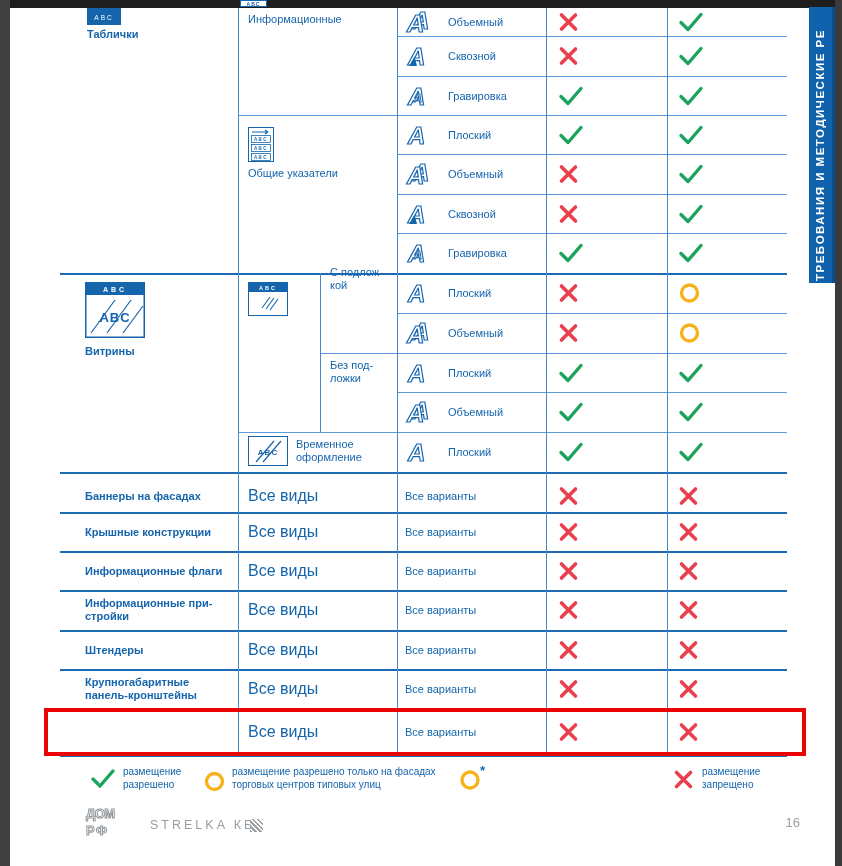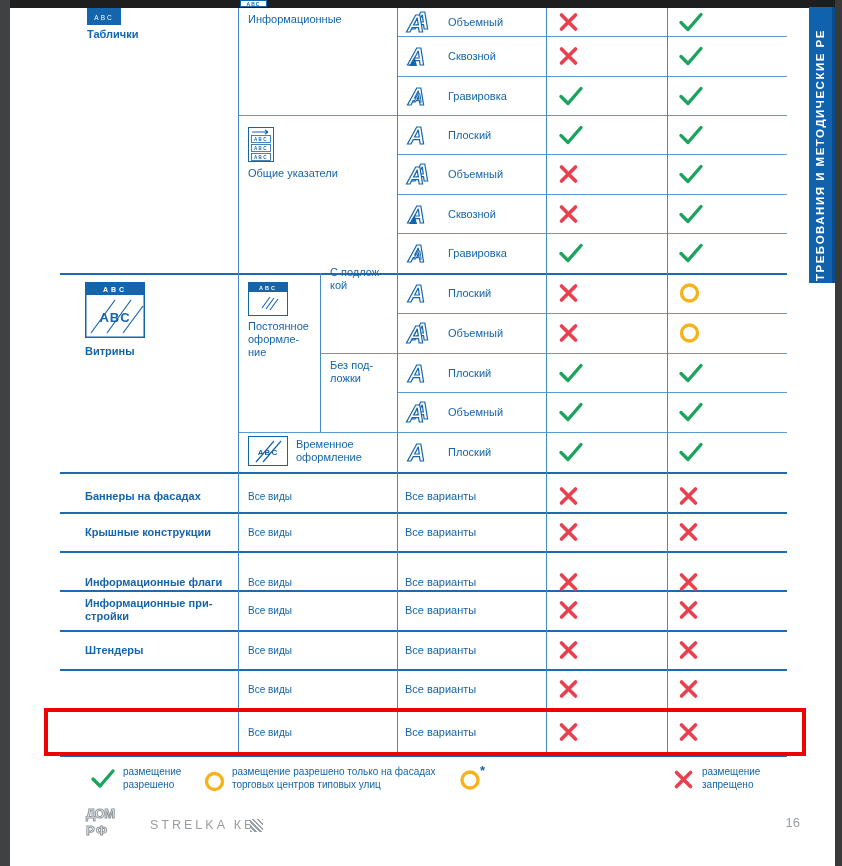--- a/index.html
+++ b/index.html
@@ -15,21 +15,21 @@
   .vl{position:absolute;width:1px;background:#4489cc}
   .cell-label{position:absolute;color:#1565ad;font-size:11px;line-height:13px;white-space:pre-line}
   .bold{font-weight:bold}
   .icon-wrap{position:absolute}
   .trow,.brow{position:absolute}
   .type-icon{position:absolute;left:8px;top:50%;transform:translateY(-50%);width:26px;height:26px}
   .type-label{position:absolute;left:51px;top:50%;transform:translateY(-50%);
               color:#1565ad;font-size:11px;white-space:nowrap}
   .b-cat{position:absolute;left:25px;top:50%;transform:translateY(-50%);
          color:#1565ad;font-size:11px;line-height:13px;font-weight:bold;white-space:pre-line;width:155px}
-  .b-kinds{position:absolute;left:188px;top:50%;transform:translateY(-50%);color:#1565ad;font-size:10px}
+  .b-kinds{position:absolute;left:188px;top:50%;transform:translateY(-50%);color:#1565ad;font-size:16px}
   .b-vars{position:absolute;left:345px;top:50%;transform:translateY(-50%);color:#1565ad;font-size:11px}
   .mark{position:absolute;top:50%;transform:translateY(-50%);line-height:0}
   .legend-icon{position:absolute;line-height:0}
   .legend-text{position:absolute;color:#1565ad;font-size:10px;line-height:13px;white-space:pre-line}
   .footer-brand{position:absolute;left:140px;top:810px;color:#989da1;font-size:12.5px;letter-spacing:3px}
   .hatch{position:absolute;left:240px;top:811px;width:13px;height:13px;
          background:repeating-linear-gradient(45deg,#9aa0a4 0 1.5px,transparent 1.5px 3.5px)}
   .page-num{position:absolute;left:755px;top:807px;width:35px;text-align:right;color:#9aa0a4;font-size:13px}
   .red-box{position:absolute;left:34px;top:700px;width:762px;height:48px;box-sizing:border-box;
            border:4px solid #ec0404;z-index:4}
@@ -126,23 +126,20 @@
   <div class="cell-label bold" style="left:75px;top:337px">Витрины</div>
 
   <span class="icon-wrap" style="left:238px;top:274px">
     <svg width="40" height="34">
       <rect x="0.5" y="0.5" width="39" height="33" fill="#fff" stroke="#1565ad"></rect>
       <rect x="1" y="1" width="38" height="9" fill="#1565ad"></rect>
       <text x="20" y="8" text-anchor="middle" font-size="5.5" font-weight="bold" letter-spacing="2" fill="#ffffff">ABC</text>
       <path d="M14 26 L22 15 M18 27 L26 16 M22 28 L30 17" stroke="#1565ad" stroke-width="1.1" fill="none"></path>
     </svg>
   </span>
-  <div class="cell-label" style="left:238px;top:312px;width:82px">Постоянное
-оформле-
-ние</div>
 
   <div class="cell-label" style="left:320px;top:258px">С подлож-
 кой</div>
   <div class="cell-label" style="left:320px;top:351px">Без под-
 ложки</div>
 
   <span class="icon-wrap" style="left:238px;top:428px">
     <svg width="40" height="30">
       <rect x="0.5" y="0.5" width="39" height="29" fill="#fff" stroke="#1565ad"></rect>
       <text x="20" y="19" text-anchor="middle" font-size="8" font-weight="bold" letter-spacing="1" fill="#1565ad">ABC</text>
@@ -320,21 +317,21 @@
         <span class="b-cat">Крышные конструкции</span>
         <span class="b-kinds">Все виды</span>
         <span class="b-vars">Все варианты</span>
         <span class="mark" style="left: 498px;"><svg width="21" height="21" viewBox="0 0 21 21">
             <path d="M3.5 3.5 L17.5 17.5 M17.5 3.5 L3.5 17.5" fill="none" stroke="#e8404e" stroke-width="3.6" stroke-linecap="round"></path>
           </svg></span>
         <span class="mark" style="left: 618px;"><svg width="21" height="21" viewBox="0 0 21 21">
             <path d="M3.5 3.5 L17.5 17.5 M17.5 3.5 L3.5 17.5" fill="none" stroke="#e8404e" stroke-width="3.6" stroke-linecap="round"></path>
           </svg></span>
       </div>
-      <div class="brow" style="left: 50px; top: 543px; width: 727px; height: 39px; margin-top: 11px;">
+      <div class="brow" style="left: 50px; top: 543px; width: 727px; height: 39px;">
         <span class="b-cat">Информационные флаги</span>
         <span class="b-kinds">Все виды</span>
         <span class="b-vars">Все варианты</span>
         <span class="mark" style="left: 498px;"><svg width="21" height="21" viewBox="0 0 21 21">
             <path d="M3.5 3.5 L17.5 17.5 M17.5 3.5 L3.5 17.5" fill="none" stroke="#e8404e" stroke-width="3.6" stroke-linecap="round"></path>
           </svg></span>
         <span class="mark" style="left: 618px;"><svg width="21" height="21" viewBox="0 0 21 21">
             <path d="M3.5 3.5 L17.5 17.5 M17.5 3.5 L3.5 17.5" fill="none" stroke="#e8404e" stroke-width="3.6" stroke-linecap="round"></path>
           </svg></span>
       </div>
@@ -355,20 +352,22 @@
         <span class="b-kinds">Все виды</span>
         <span class="b-vars">Все варианты</span>
         <span class="mark" style="left: 498px;"><svg width="21" height="21" viewBox="0 0 21 21">
             <path d="M3.5 3.5 L17.5 17.5 M17.5 3.5 L3.5 17.5" fill="none" stroke="#e8404e" stroke-width="3.6" stroke-linecap="round"></path>
           </svg></span>
         <span class="mark" style="left: 618px;"><svg width="21" height="21" viewBox="0 0 21 21">
             <path d="M3.5 3.5 L17.5 17.5 M17.5 3.5 L3.5 17.5" fill="none" stroke="#e8404e" stroke-width="3.6" stroke-linecap="round"></path>
           </svg></span>
       </div>
       <div class="brow" style="left: 50px; top: 661px; width: 727px; height: 40px;">
+        <span class="b-cat">Крупногабаритные
+панель-кронштейны</span>
         <span class="b-kinds">Все виды</span>
         <span class="b-vars">Все варианты</span>
         <span class="mark" style="left: 498px;"><svg width="21" height="21" viewBox="0 0 21 21">
             <path d="M3.5 3.5 L17.5 17.5 M17.5 3.5 L3.5 17.5" fill="none" stroke="#e8404e" stroke-width="3.6" stroke-linecap="round"></path>
           </svg></span>
         <span class="mark" style="left: 618px;"><svg width="21" height="21" viewBox="0 0 21 21">
             <path d="M3.5 3.5 L17.5 17.5 M17.5 3.5 L3.5 17.5" fill="none" stroke="#e8404e" stroke-width="3.6" stroke-linecap="round"></path>
           </svg></span>
       </div>
       <div class="brow" style="left: 50px; top: 701px; width: 727px; height: 46px;">

